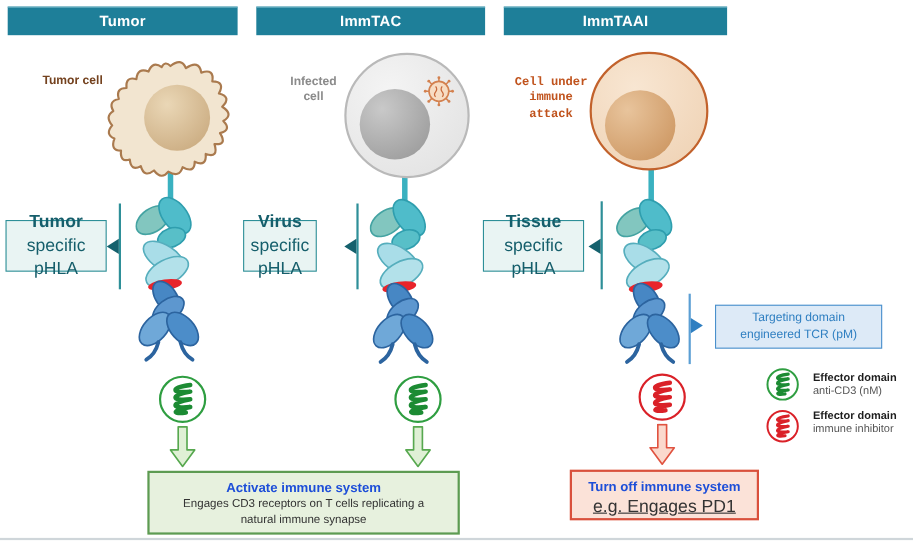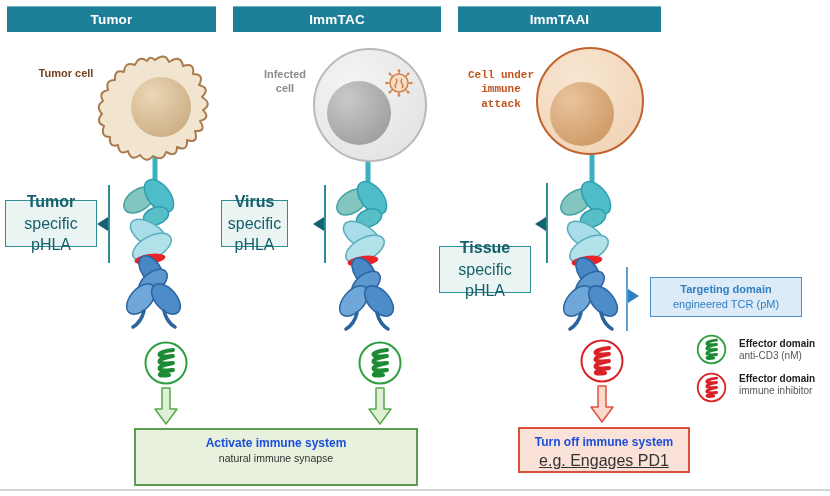--- a/index.html
+++ b/index.html
@@ -195,29 +195,29 @@
   <div class="tri-left" style="left:535px;top:217px;"></div>
 
   <div class="phla-box" style="left:5px;top:200px;width:92px;height:47px;">
     <div><b>Tumor</b><span> specific</span></div>
     <div>pHLA</div>
   </div>
   <div class="phla-box" style="left:221px;top:200px;width:67px;height:47px;">
     <div><b>Virus</b><span> specific</span></div>
     <div>pHLA</div>
   </div>
-  <div class="phla-box" style="left:439px;top:200px;width:92px;height:47px;margin-top:46px;">
+  <div class="phla-box" style="left:439px;top:200px;width:92px;height:47px;">
     <div><b>Tissue</b><span> specific</span></div>
     <div>pHLA</div>
   </div>
 
   <div class="vline-blue" style="left:626px;top:267px;height:64px;"></div>
   <div class="tri-right" style="left:628px;top:289px;"></div>
   <div class="targeting-box">
-    <div style="font-weight:bold;">Targeting domain</div>
+    <div style="font-weight:normal;">Targeting domain</div>
     <div>engineered TCR (pM)</div>
   </div>
 
   <svg class="abs" style="left:143px;top:340px;" width="46" height="46">
     <circle cx="23" cy="23" r="20.5" fill="#ffffff" stroke="#2f9e41" stroke-width="2"></circle>
     <use href="#helix" x="23" y="23" stroke="#1c8b33"></use>
   </svg>
   <svg class="abs" style="left:357px;top:340px;" width="46" height="46">
     <circle cx="23" cy="23" r="20.5" fill="#ffffff" stroke="#2f9e41" stroke-width="2"></circle>
     <use href="#helix" x="23" y="23" stroke="#1c8b33"></use>
@@ -233,20 +233,21 @@
   <svg class="abs" style="left:367px;top:387px;" width="26" height="40">
     <path d="M9,1 L17,1 L17,22 L24,22 L13,37 L2,22 L9,22 Z" fill="#dff0d5" stroke="#57a84f" stroke-width="1.5" stroke-linejoin="round"></path>
   </svg>
   <svg class="abs" style="left:589px;top:385px;" width="26" height="40">
     <path d="M9,1 L17,1 L17,22 L24,22 L13,37 L2,22 L9,22 Z" fill="#fbd9cd" stroke="#e05340" stroke-width="1.5" stroke-linejoin="round"></path>
   </svg>
 
   <div class="result-box box-activate">
     <div class="result-title">Activate immune system</div>
     <div class="result-body">
+      <div>Engages CD3 receptors on T cells replicating a</div>
       <div>natural immune synapse</div>
     </div>
   </div>
   <div class="result-box box-turnoff">
     <div class="result-title">Turn off immune system</div>
     <div class="result-body" style="font-size:16px;text-decoration:underline;">e.g. Engages PD1</div>
   </div>
 
   <svg class="abs" style="left:696px;top:334px;" width="31" height="31">
     <circle cx="15.5" cy="15.5" r="13.8" fill="#ffffff" stroke="#2f9e41" stroke-width="1.8"></circle>

